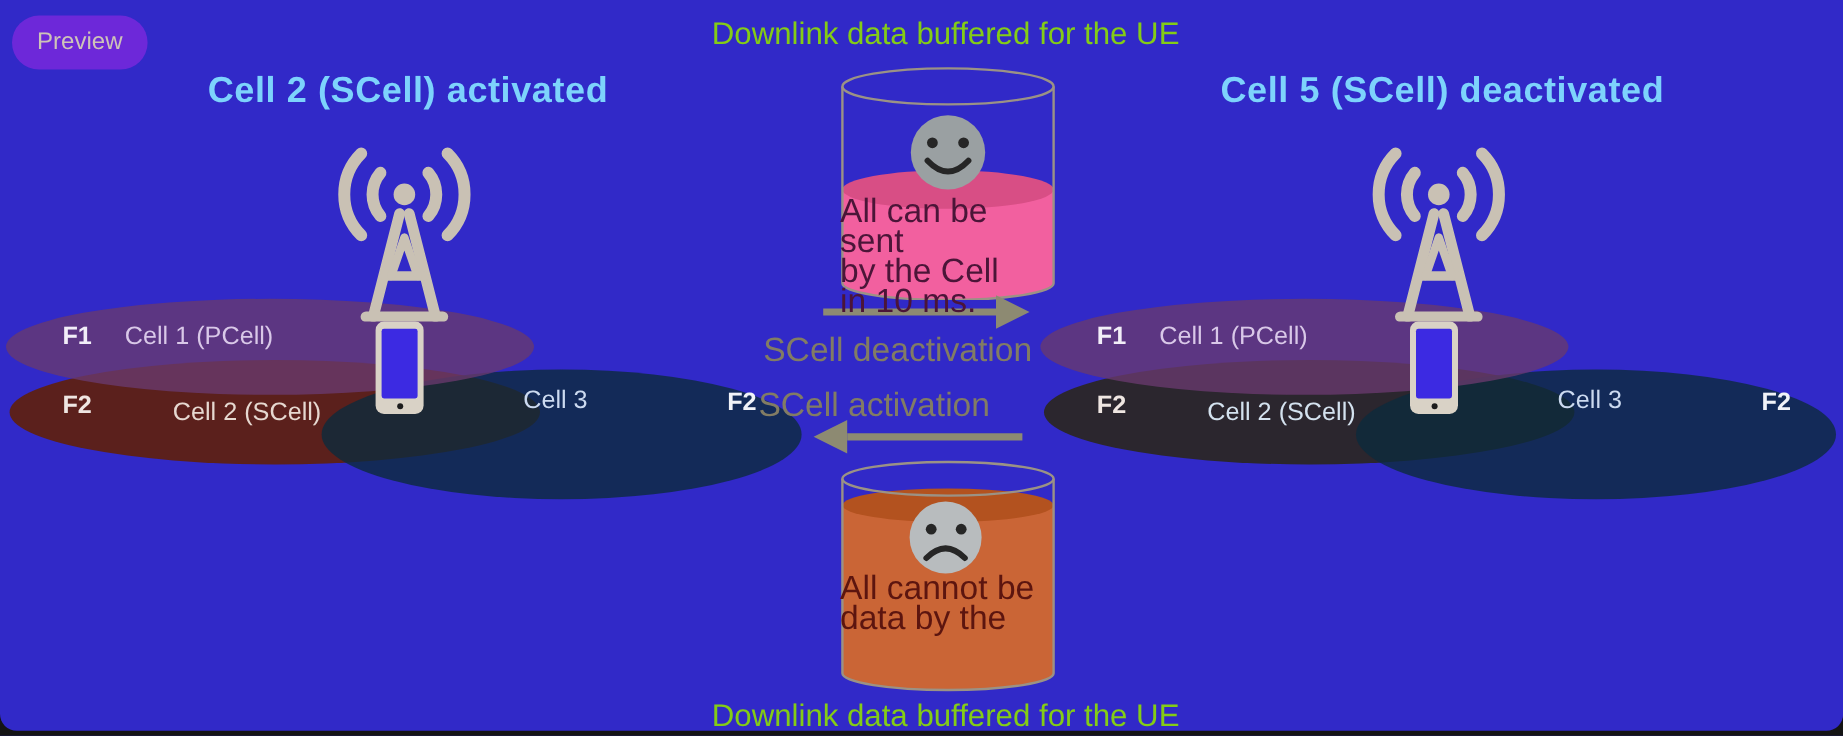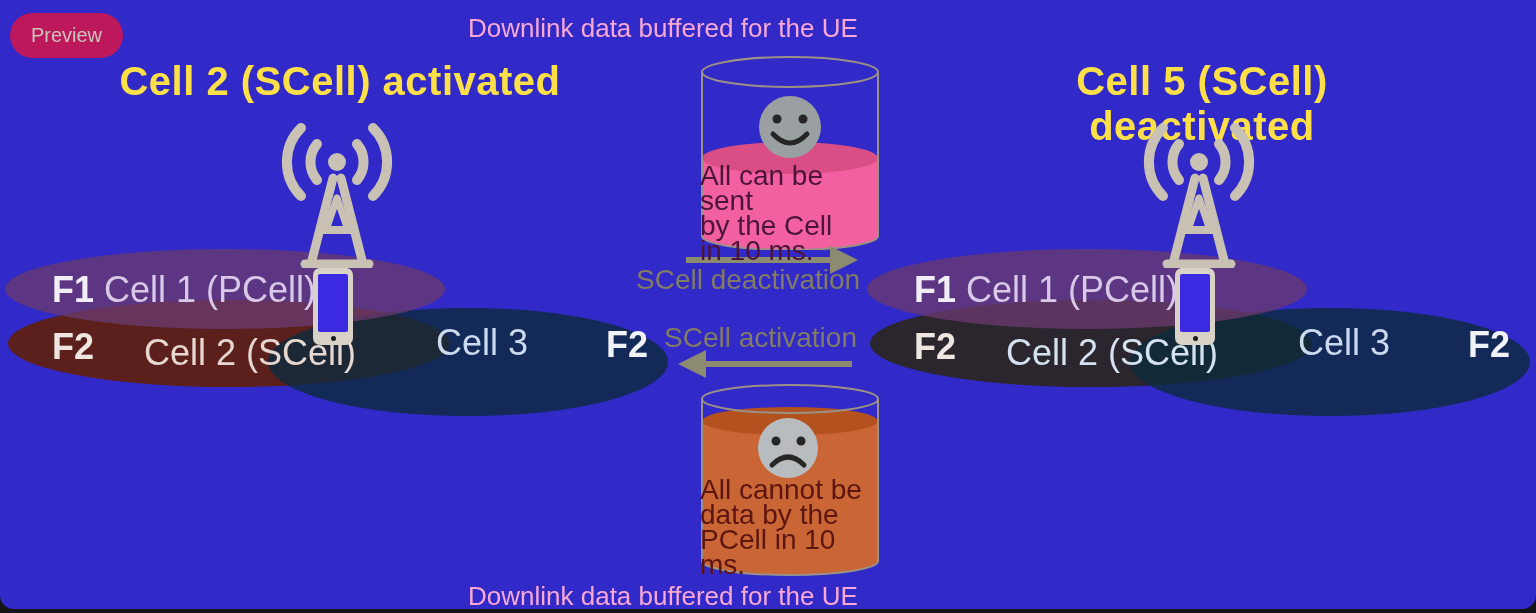--- a/index.html
+++ b/index.html
@@ -2,45 +2,45 @@
 <html><head>
 <meta charset="utf-8">
 <style>
   html,body{margin:0;padding:0;background:#141414;}
   body{width:1536px;height:613px;position:relative;overflow:hidden;
        font-family:"Liberation Sans",sans-serif;}
   .canvas{position:absolute;left:0;top:0;width:1536px;height:609px;
           background:#3129c8;border-radius:0 0 14px 14px;overflow:hidden;}
 
   .preview-chip{position:absolute;left:10px;top:13px;width:113px;height:45px;
-    background:#be185d;border-radius:23px;color:#cec3b8;font-size:20px;
+    background:#6d28d9;border-radius:23px;color:#cec3b8;font-size:20px;
     display:flex;align-items:center;justify-content:center;z-index:50;}
 
-  .caption{position:absolute;left:468px;width:640px;text-align:left;
-    color:#f9a8d4;font-size:26px;}
+  .caption{position:absolute;left:468px;width:640px;text-align:center;
+    color:#84cc16;font-size:26px;}
   .caption.top{top:13px;}
   .caption.bottom{top:581px;}
 
   .panel{position:absolute;top:0;width:674px;height:613px;}
   .panel.left{left:0;}
   .panel.right{left:862px;}
 
   .panel-title{position:absolute;left:100px;top:59px;width:480px;text-align:center;
-    color:#fde047;font-size:40px;font-weight:bold;letter-spacing:.5px;}
+    color:#7dd3fc;font-size:30px;font-weight:bold;letter-spacing:.5px;}
 
   .ellipse{position:absolute;border-radius:50%;}
   .el-f2{left:8px;top:300px;width:442px;height:87px;z-index:1;}
   .panel.left  .el-f2{background:rgba(94,32,19,.95);}
   .panel.right .el-f2{background:rgba(43,39,40,.96);}
   .el-c3{left:268px;top:308px;width:400px;height:108px;z-index:2;
     background:rgba(12,43,60,.8);}
   .el-f1{left:5px;top:249px;width:440px;height:80px;z-index:3;
     background:rgba(105,58,110,.78);}
 
-  .el-label{position:absolute;z-index:4;font-size:36px;white-space:nowrap;}
+  .el-label{position:absolute;z-index:4;font-size:21px;white-space:nowrap;}
   .lb-f1{left:52px;top:269px;font-weight:bold;color:#f2eef8;}
   .lb-cell1{left:104px;top:269px;color:#d9c8e8;}
   .lb-f2{left:52px;top:326px;font-weight:bold;color:#efe6e2;}
   .lb-cell2{left:101px;top:332px;margin-left:43px;}
   .panel.left  .lb-cell2{color:#e6d8d0;}
   .panel.right .lb-cell2{color:#d4e2ef;}
   .lb-cell3{left:436px;top:322px;color:#ccdaf0;}
   .lb-f2b{left:606px;top:324px;font-weight:bold;color:#f0f2f8;}
 
   .tower{position:absolute;left:267px;top:118px;z-index:5;}
@@ -56,22 +56,22 @@
   .cyl.bottom{top:383px;}
   .cyl-text{position:absolute;left:700px;width:182px;z-index:6;
     font-size:28px;font-weight:400;line-height:25px;}
   .cyl-text.top{top:163px;color:#4b1538;}
   .cyl-text.bottom{top:477px;color:#5c150f;}
 
   .arrow{position:absolute;z-index:5;}
   .arrow.right{left:680px;top:244px;}
   .arrow.left{left:676px;top:348px;}
   .flow-label{position:absolute;color:#827c64;font-size:28px;z-index:5;white-space:nowrap;}
-  .fl-deact{left:636px;top:264px;text-align:right;}
-  .fl-act{left:664px;top:322px;}
+  .fl-deact{left:636px;top:276px;text-align:right;}
+  .fl-act{left:632px;top:322px;}
 </style>
 </head>
 <body>
 
 <div class="canvas">
 
   <div class="preview-chip">
     <span>Preview</span>
   </div>
 
@@ -172,21 +172,20 @@
       <circle cx="82" cy="58" r="4.5" fill="#262626"></circle>
       <circle cx="107" cy="58" r="4.5" fill="#262626"></circle>
       <path d="M 78 82 Q 94 66 110 82" stroke="#262626" stroke-width="5" fill="none" stroke-linecap="round"></path>
     </g>
     <path d="M 8 16 L 8 178 A 88 14 0 0 0 184 178 L 184 16" stroke="#9b9285" stroke-width="2" fill="none"></path>
     <ellipse cx="96" cy="16" rx="88" ry="14" stroke="#9b9285" stroke-width="2" fill="none"></ellipse>
   </svg>
   <div class="cyl-text bottom">
     <div>All cannot be</div>
     <div>data by the</div>
-    <div>PCell in 10 ms.</div>
   </div>
 
   <svg class="arrow right" width="180" height="34" viewBox="0 0 180 34">
     <line x1="6" y1="16" x2="150" y2="16" stroke="#8d8a72" stroke-width="6"></line>
     <polygon points="150,2 178,16 150,30" fill="#8d8a72"></polygon>
   </svg>
   <div class="flow-label fl-deact">SCell deactivation</div>
 
   <div class="flow-label fl-act">SCell activation</div>
   <svg class="arrow left" width="180" height="34" viewBox="0 0 180 34">

